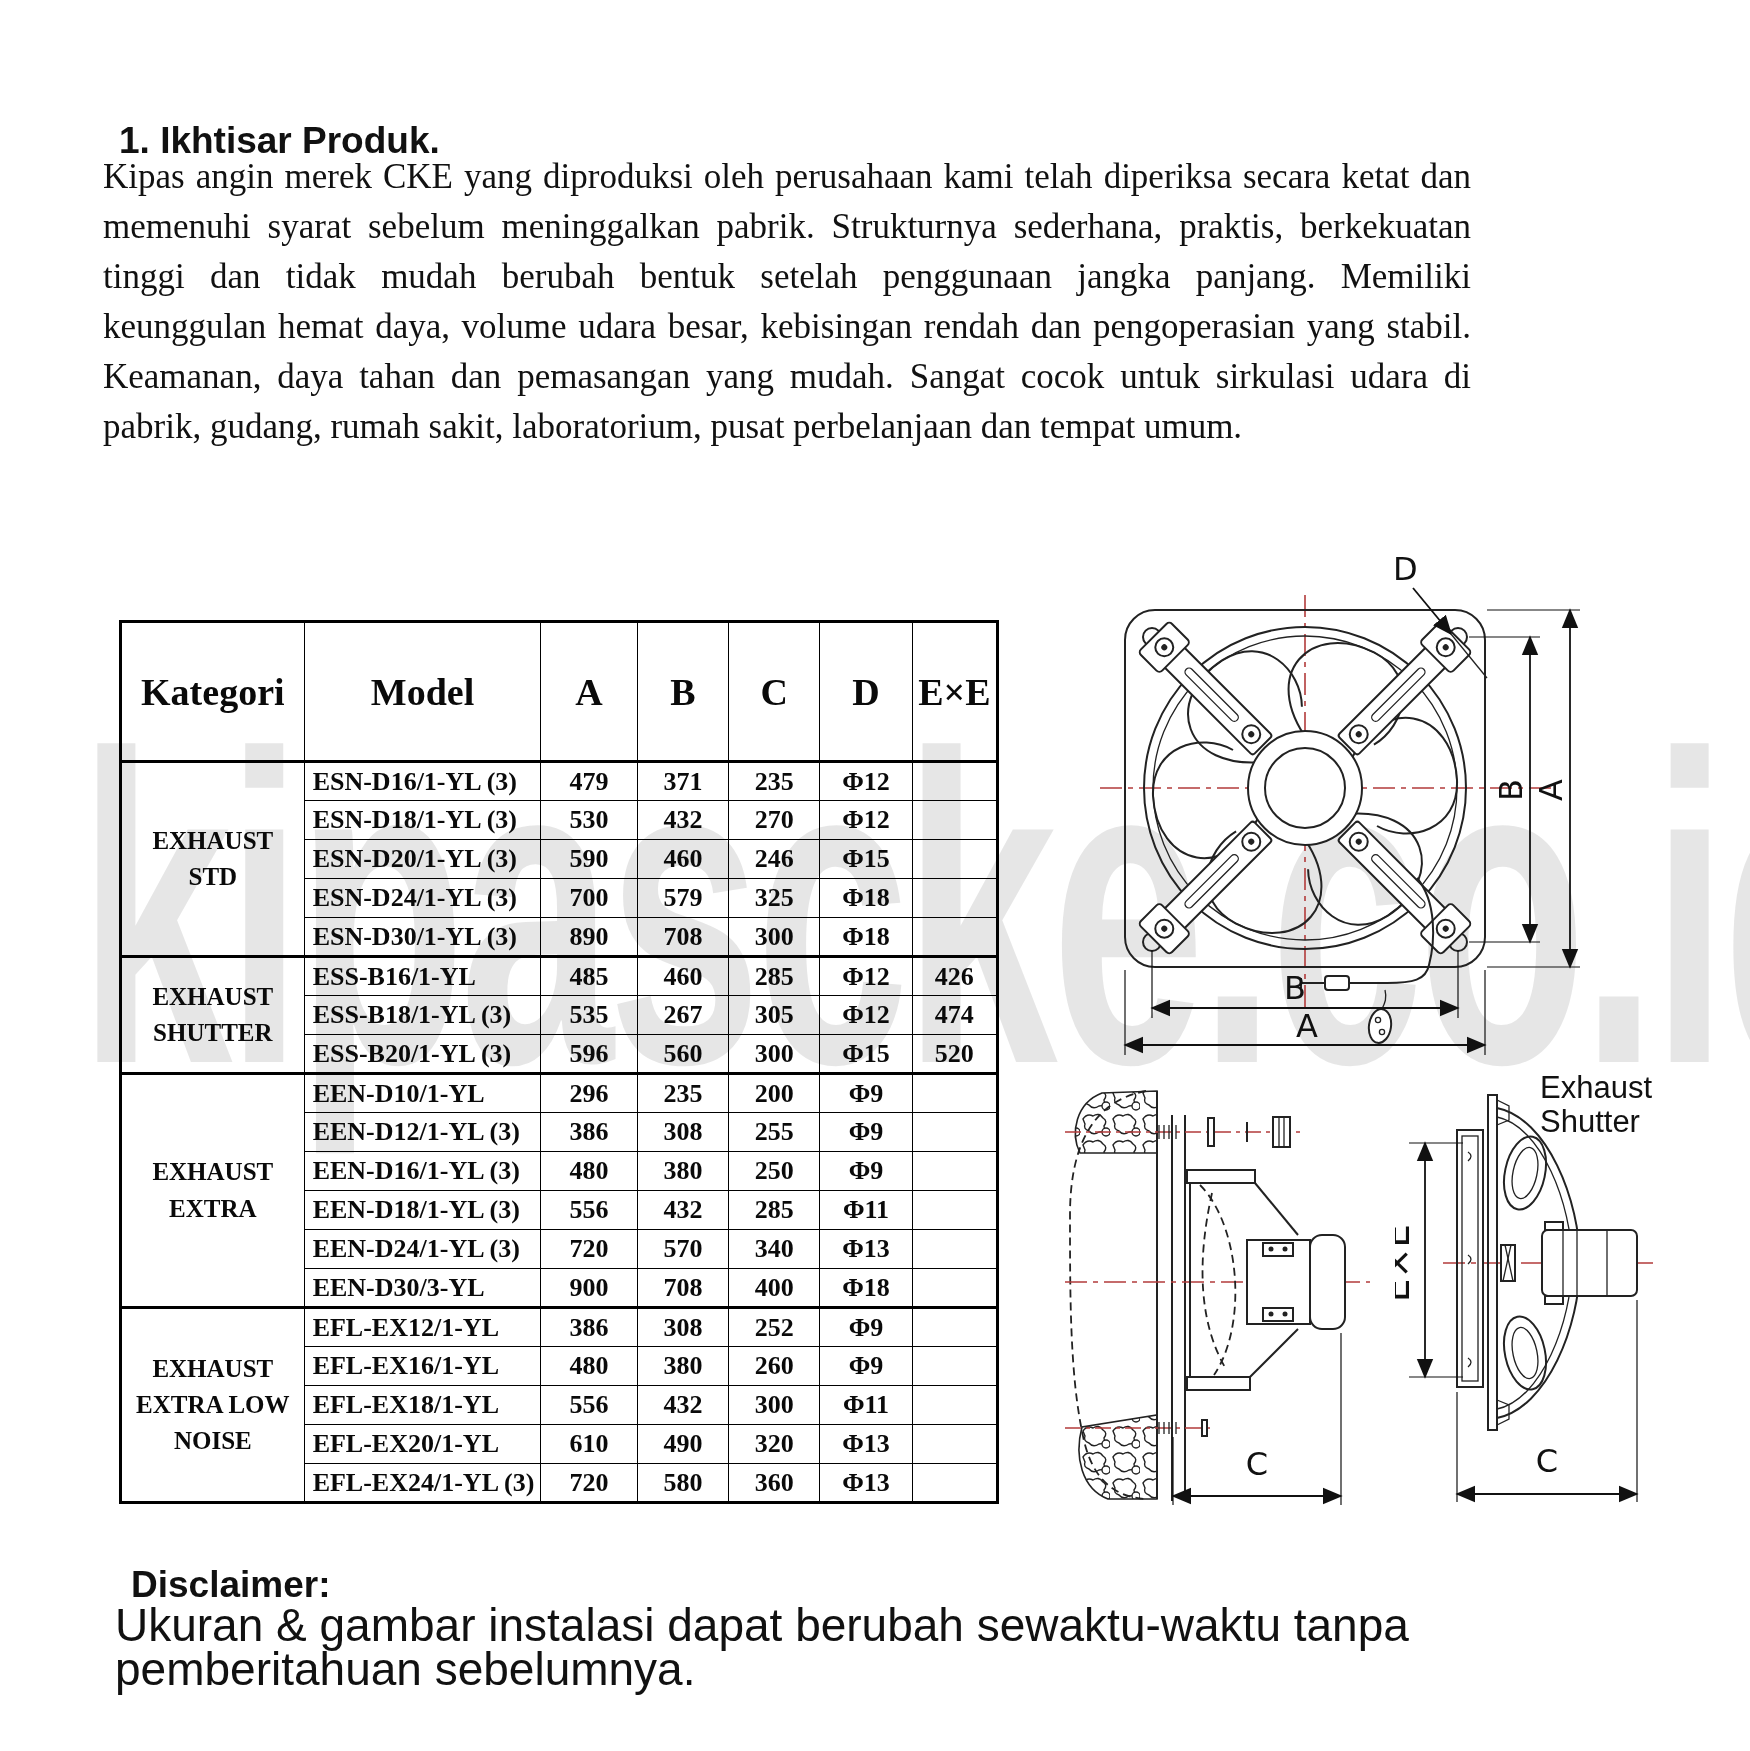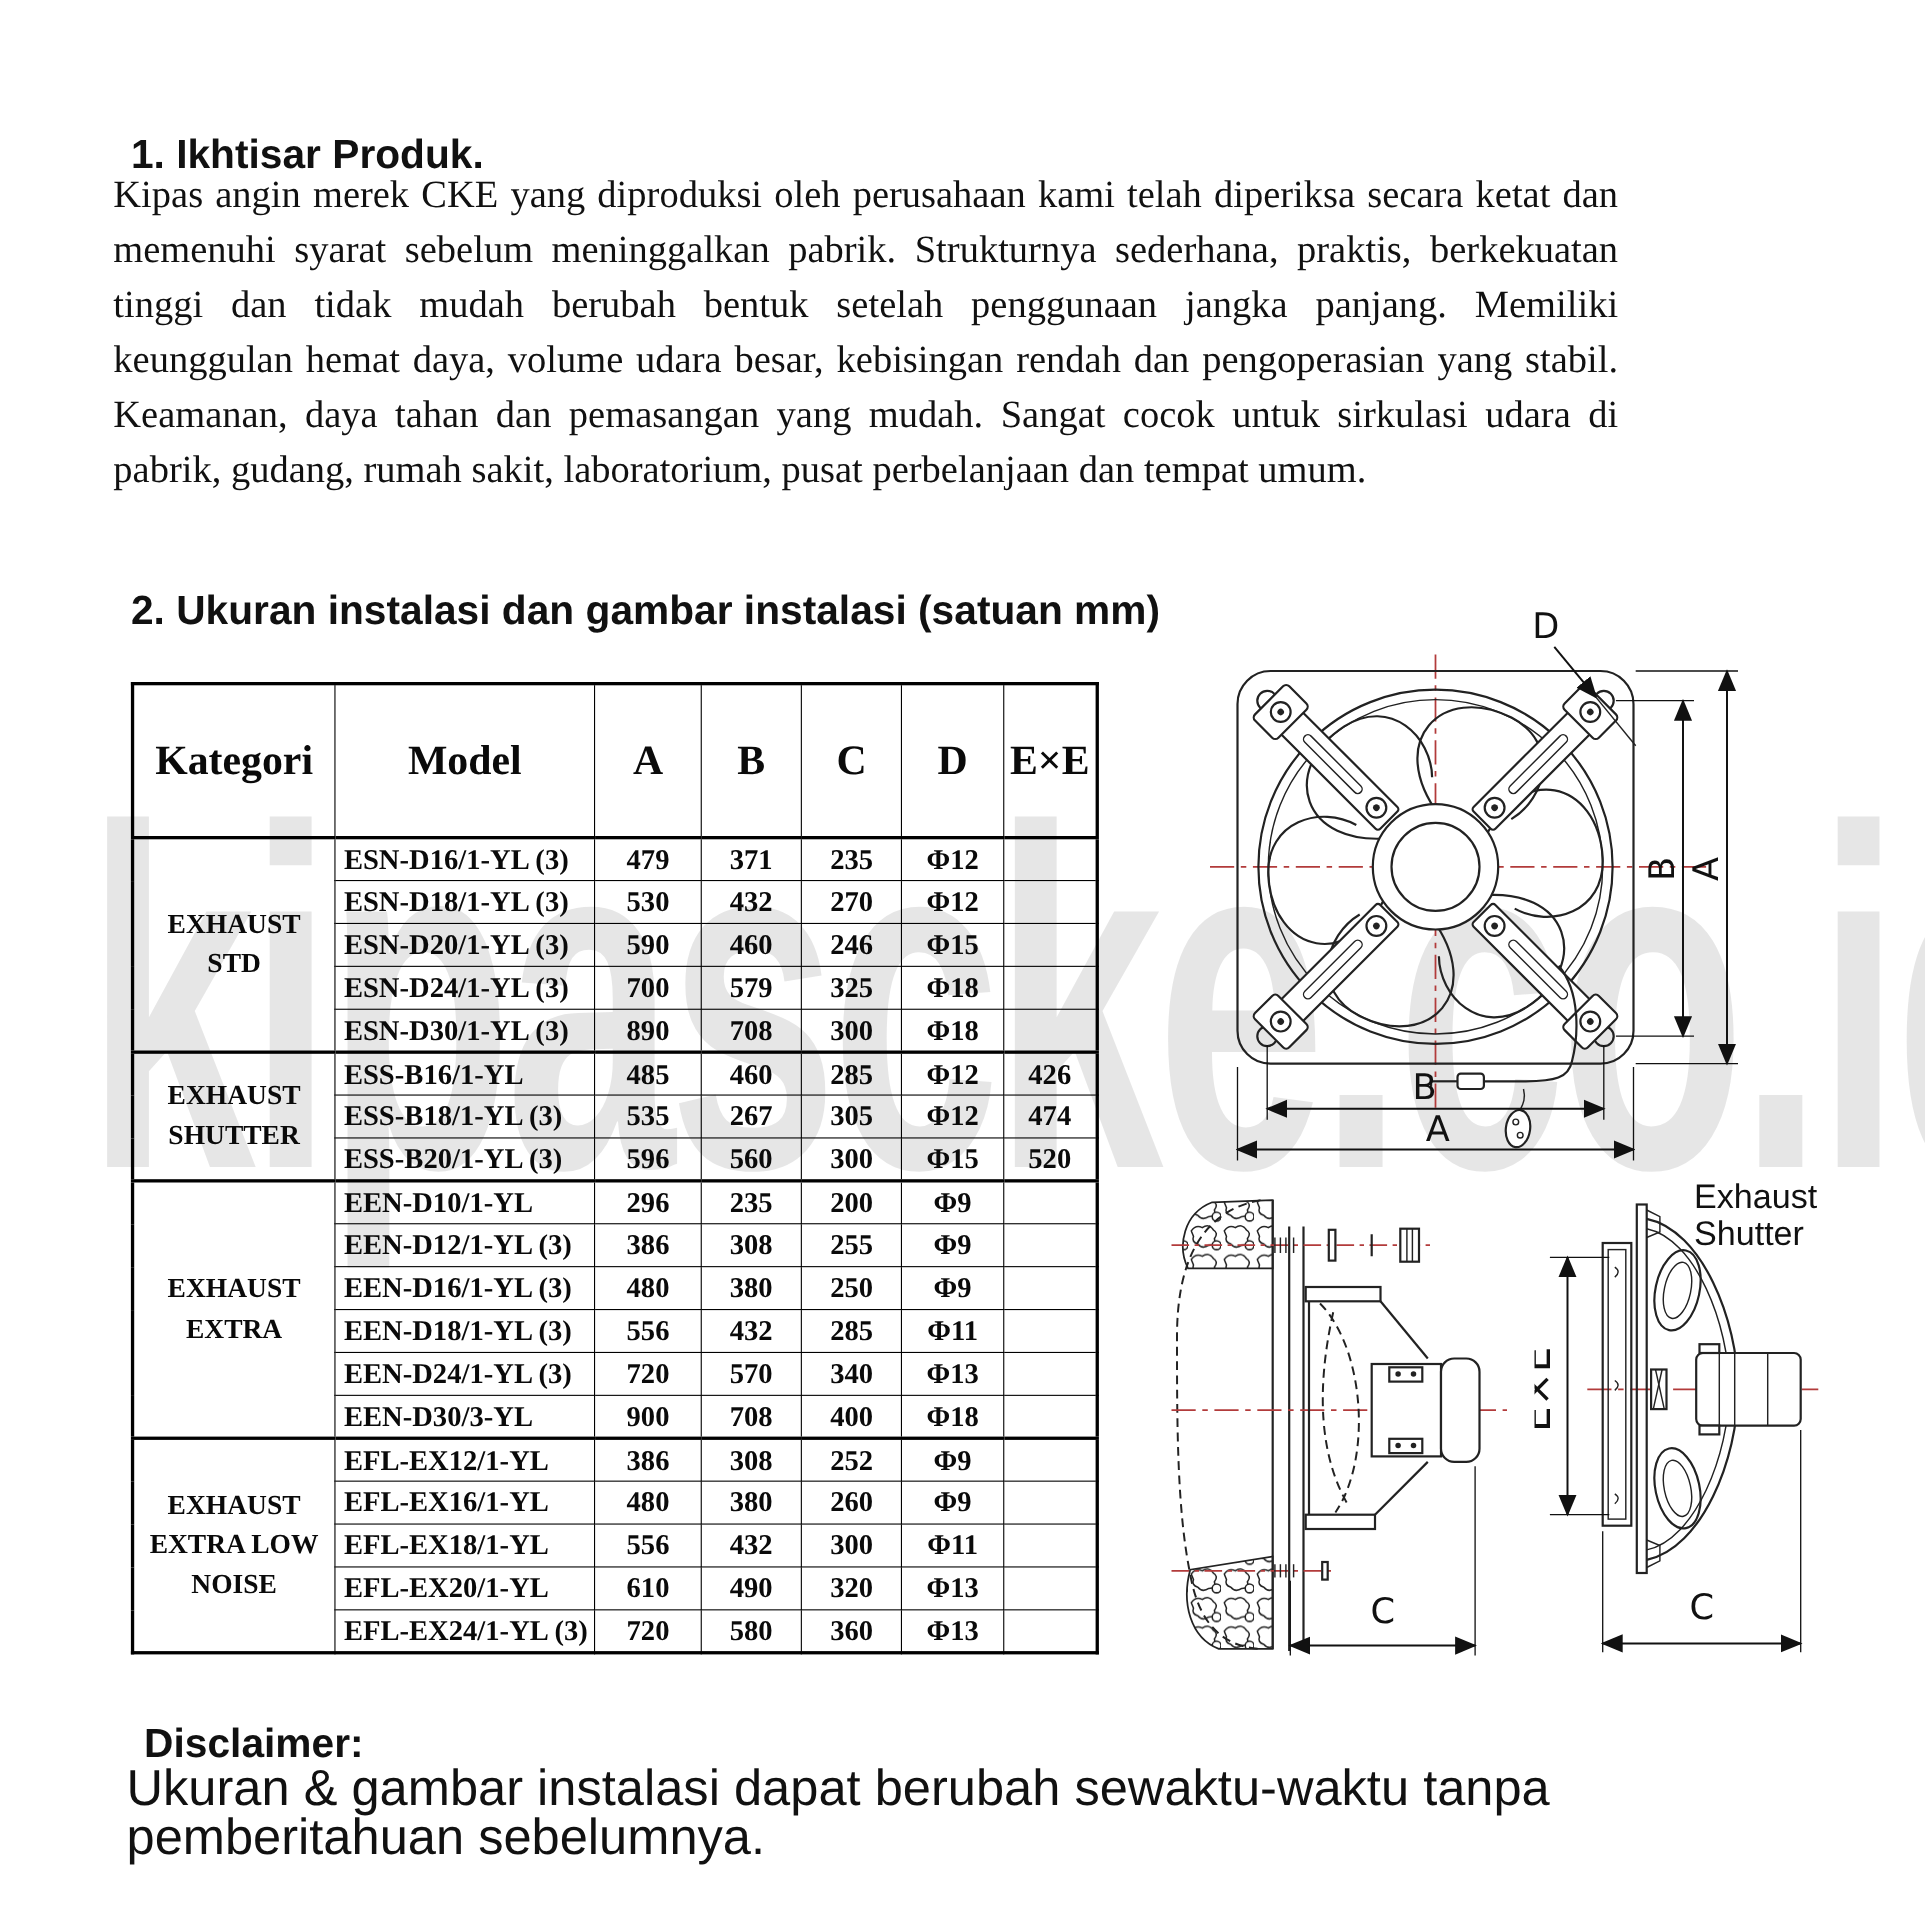--- a/index.html
+++ b/index.html
@@ -40,21 +40,20 @@
 </head>
 <body>
 
 <div class="page">
 
   <div class="watermark">kipascke.co.id</div>
 
   <h1 class="sec abs" style="left:103px;top:104px;">1. Ikhtisar Produk.</h1>
   <div class="bodytext abs" style="left:103px;top:152px;">Kipas angin merek CKE yang diproduksi oleh perusahaan kami telah diperiksa secara ketat dan memenuhi syarat sebelum meninggalkan pabrik. Strukturnya sederhana, praktis, berkekuatan tinggi dan tidak mudah berubah bentuk setelah penggunaan jangka panjang. Memiliki keunggulan hemat daya, volume udara besar, kebisingan rendah dan pengoperasian yang stabil. Keamanan, daya tahan dan pemasangan yang mudah. Sangat cocok untuk sirkulasi udara di pabrik, gudang, rumah sakit, laboratorium, pusat perbelanjaan dan tempat umum.</div>
 
-  <h1 class="sec abs" style="left:103px;top:518px;">2. Ukuran instalasi dan gambar instalasi (satuan mm)</h1>
 
   <table class="spec abs" style="left:119px;top:620px;">
     <colgroup>
       <col style="width:183px">
         <col style="width:236px">
         <col style="width:96px">
       <col style="width:91px">
         <col style="width:91px">
         <col style="width:92px">
         <col style="width:85px">

